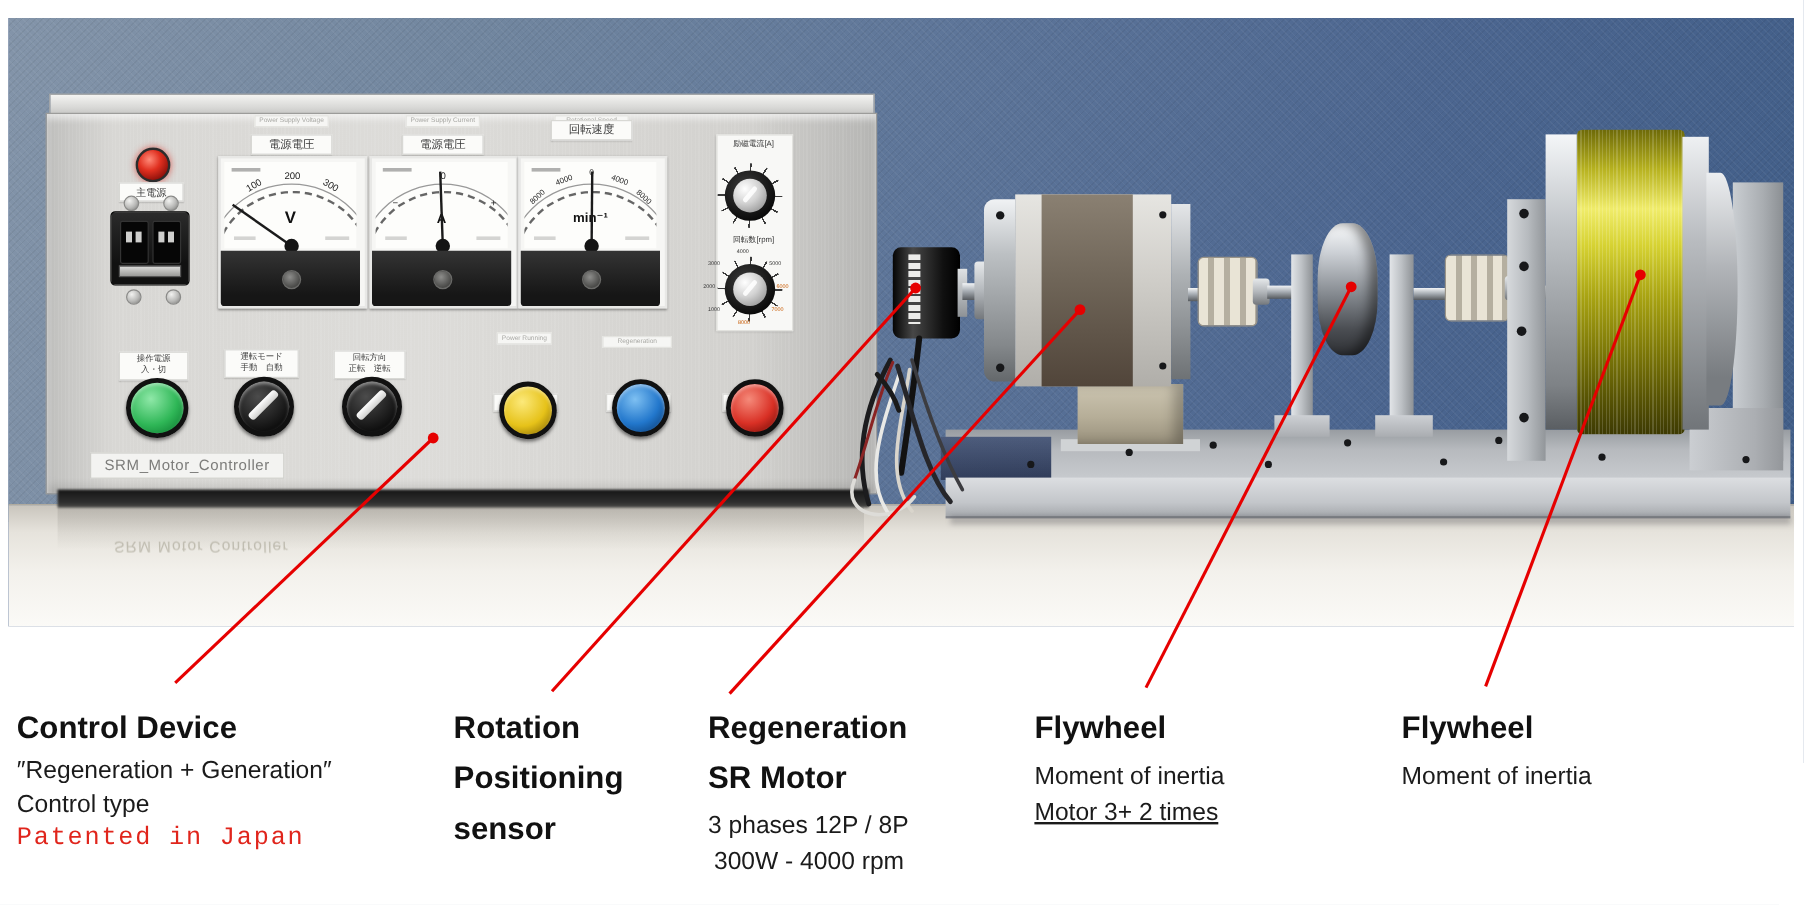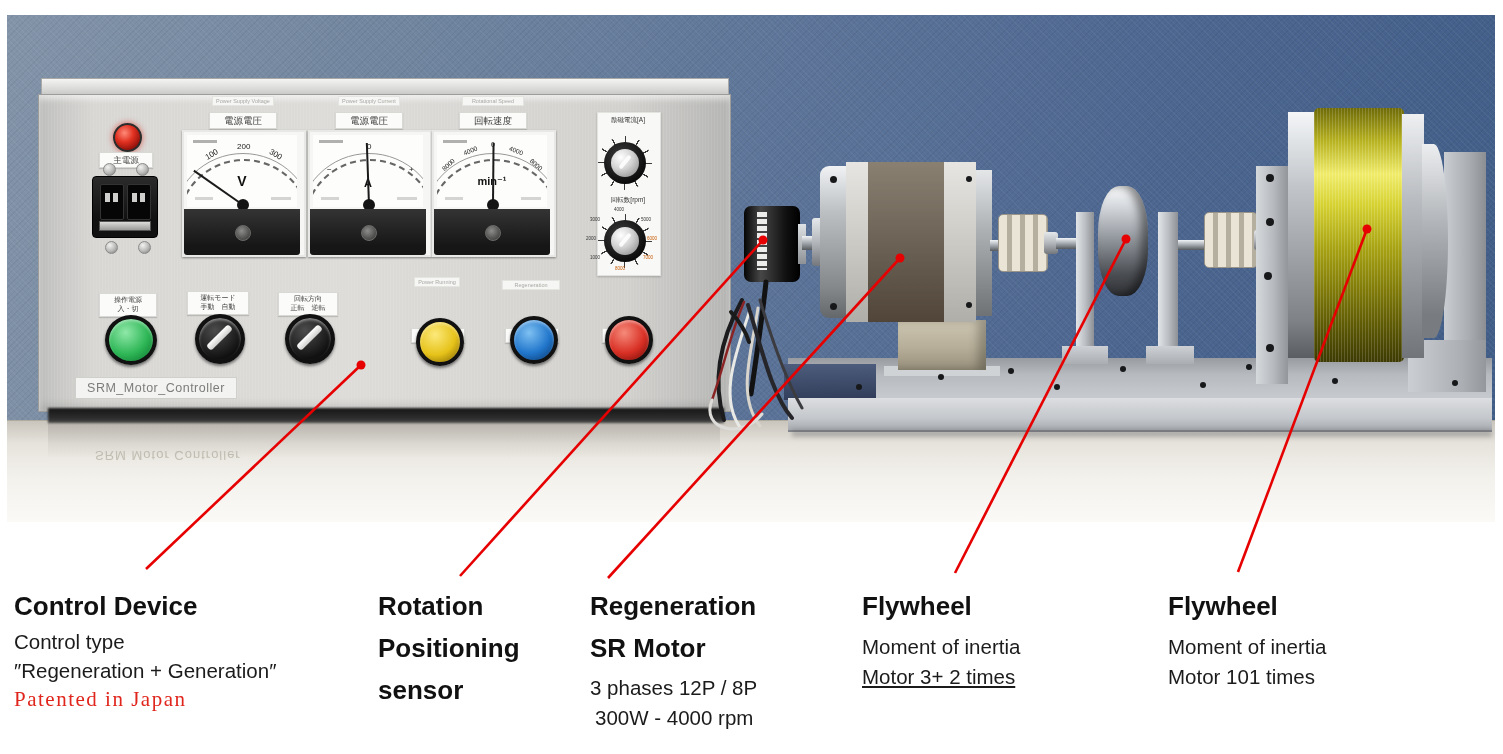--- a/index.html
+++ b/index.html
@@ -178,21 +178,21 @@
   <div id="breaker-bar"></div>
 </div>
 <div class="abs screw" style="left:105px;top:241px;"></div>
 <div class="abs screw" style="left:138px;top:241px;"></div>
 
 <div class="tag-en abs" style="left:212px;top:96px;width:60px;">Power Supply Voltage</div>
 <div class="tag-jp abs tag" style="left:209px;top:112px;width:66px;">電源電圧</div>
 <div class="tag-en abs" style="left:338px;top:96px;width:60px;">Power Supply Current</div>
 <div class="tag-jp abs tag" style="left:335px;top:112px;width:66px;">電源電圧</div>
 <div class="tag-en abs" style="left:462px;top:96px;width:60px;">Rotational Speed</div>
-<div class="tag-jp abs tag" style="left:459px;top:112px;width:66px;">回転速度</div>
+<div class="tag-jp abs tag" style="left:459px;top:100px;width:66px;">回転速度</div>
 
 <div class="meter abs" style="left:182px;top:130px;">
   <div class="meter-face">
     <div class="arc1"></div>
     <div class="arc2"></div>
     <span class="mscale" style="left:18px;top:15px;transform:rotate(-30deg);">100</span>
     <span class="mscale" style="left:50px;top:7px;">200</span>
     <span class="mscale" style="left:82px;top:15px;transform:rotate(30deg);">300</span>
     <div class="munit" style="top:38px;font-size:14px;">V</div>
     <div class="brandmark"></div>
@@ -388,23 +388,23 @@
     <circle cx="361" cy="365" r="4.5"></circle>
     <circle cx="763" cy="240" r="4.5"></circle>
     <circle cx="900" cy="258" r="4.5"></circle>
     <circle cx="1126" cy="239" r="4.5"></circle>
     <circle cx="1367" cy="229" r="4.5"></circle>
   </g>
 </svg>
 
 <div class="abs" style="left:14px;top:585px;">
   <div class="co-title">Control Device</div>
+  <div class="co-body" style="margin-top:0px;">″Regeneration + Generation″</div>
   <div class="co-body">Control type</div>
-  <div class="co-body" style="margin-top:0px;">″Regeneration + Generation″</div>
-  <div class="co-patent" style="margin-top:2px;">Patented in Japan</div>
+  <div class="co-patent" style="margin-top:2px;font-family:Liberation Mono, monospace;">Patented in Japan</div>
 </div>
 
 <div class="abs" style="left:378px;top:585px;">
   <div class="co-title">Rotation</div>
   <div class="co-title">Positioning</div>
   <div class="co-title">sensor</div>
 </div>
 
 <div class="abs" style="left:590px;top:585px;">
   <div class="co-title">Regeneration</div>
@@ -415,14 +415,13 @@
 
 <div class="abs" style="left:862px;top:585px;">
   <div class="co-title">Flywheel</div>
   <div class="co-body" style="margin-top:5px;line-height:30px;">Moment of inertia</div>
   <div class="co-body" style="line-height:30px;text-decoration:underline;">Motor 3+ 2 times</div>
 </div>
 
 <div class="abs" style="left:1168px;top:585px;">
   <div class="co-title">Flywheel</div>
   <div class="co-body" style="margin-top:5px;line-height:30px;">Moment of inertia</div>
-  <div class="co-body" style="line-height:30px;">Motor 101 times</div>
 </div>
 
 </body></html>

